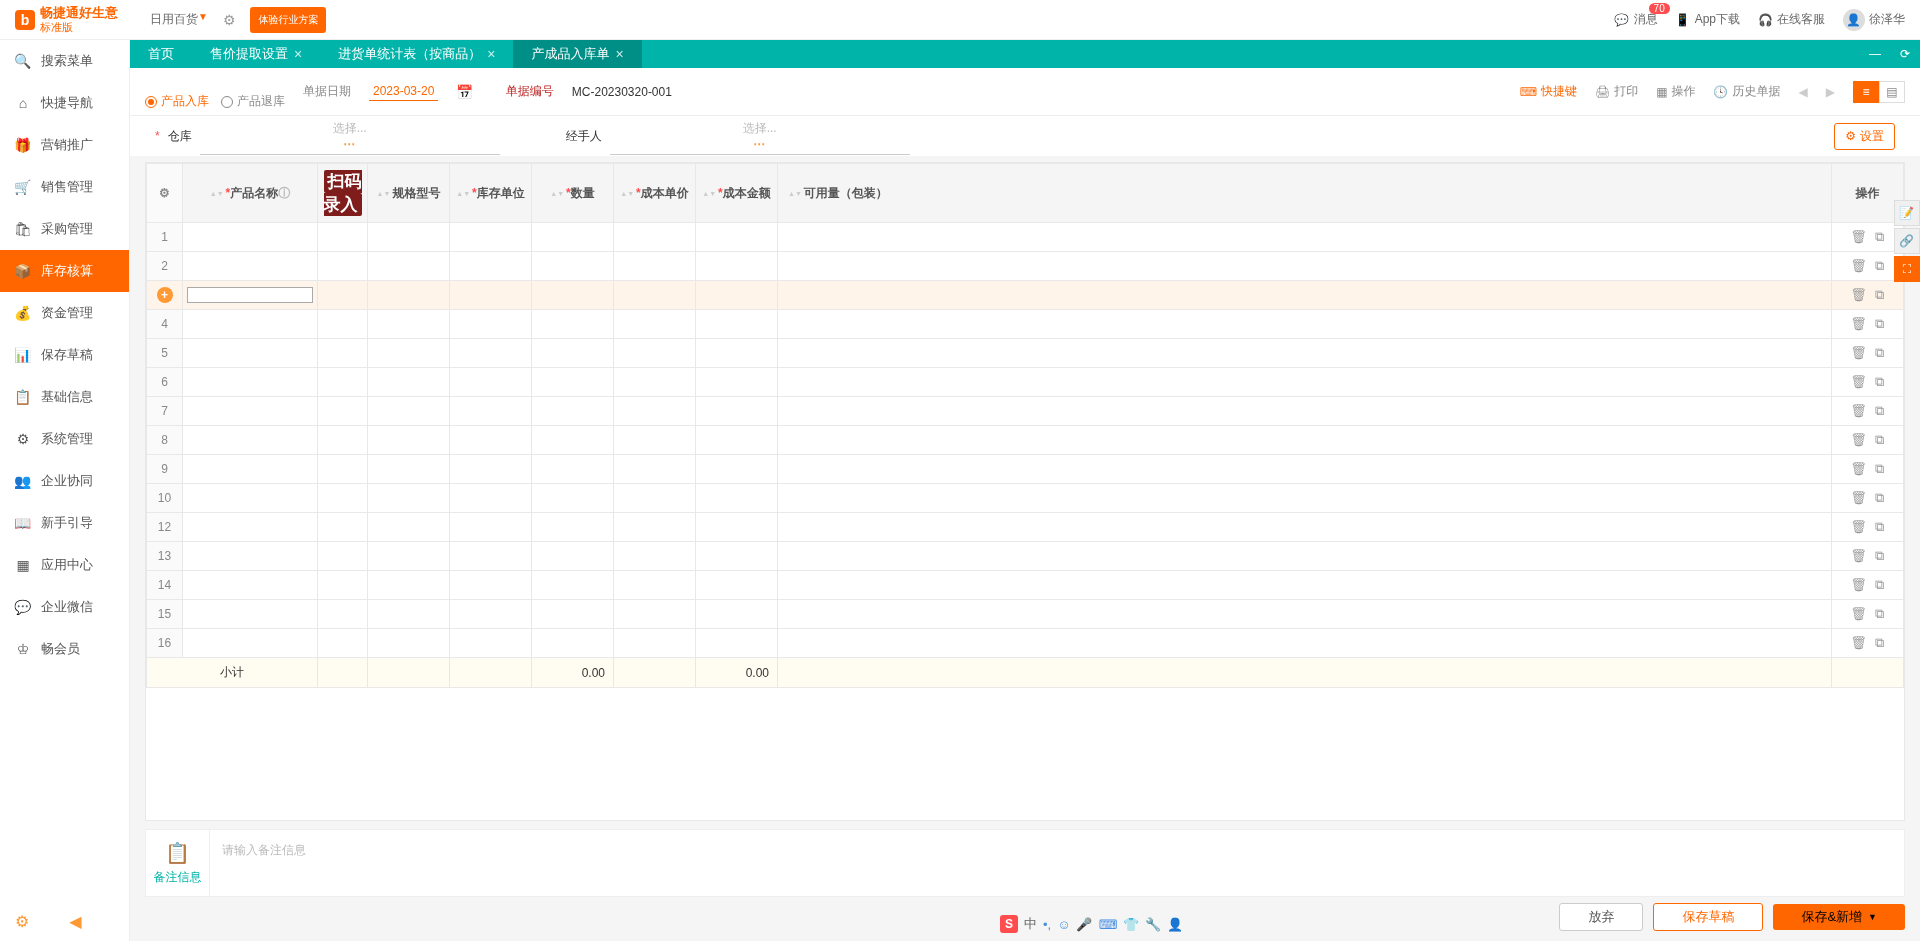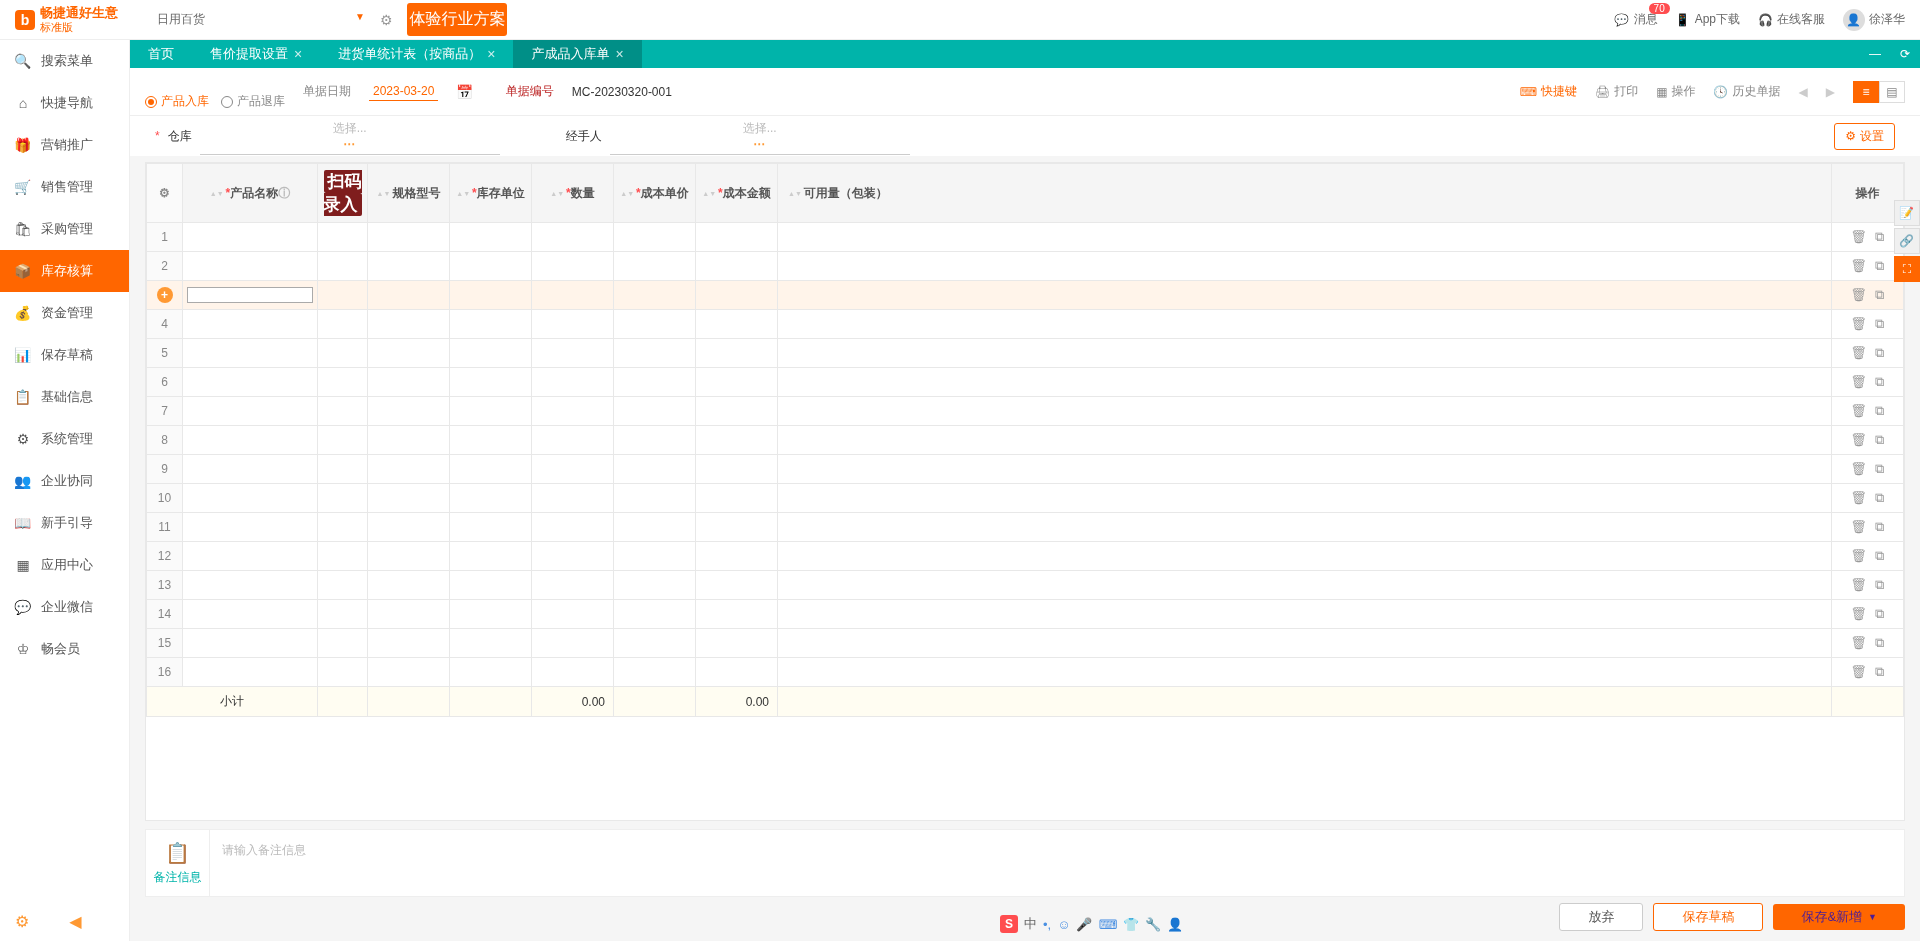--- a/index.html
+++ b/index.html
@@ -4,24 +4,24 @@
 <style>
 * { margin: 0; padding: 0; box-sizing: border-box; font-family: "Microsoft YaHei", "PingFang SC", sans-serif; }
 body { background: #f5f5f5; font-size: 12px; color: #333; overflow: hidden; }
 
 
 .top-header { height: 40px; background: #fff; display: flex; align-items: center; padding: 0 15px; border-bottom: 1px solid #eee; }
 .logo-area { display: flex; align-items: center; width: 115px; }
 .logo-icon { width: 20px; height: 20px; background: #ff6600; border-radius: 4px; margin-right: 5px; display:flex;align-items:center;justify-content:center;color:#fff;font-weight:bold;font-size:14px;}
 .logo-text { color: #ff6600; font-size: 13px; font-weight: bold; }
 .logo-sub { color: #ff6600; font-size: 11px; margin-top: -2px; }
-.category-select { margin-left: 27px; color: #666; display: flex; align-items: flex-start; gap: 150px; }
+.category-select { margin-left: 20px; color: #666; display: flex; align-items: flex-start; }
 .chevron-down { color: #ff6600; font-size: 10px; }
 .gear-top { margin-left: 15px; color: #999; font-size: 14px; }
-.btn-orange { background: #ff6600; color: #fff; padding: 6px 2px; border-radius: 3px; margin-left: 15px; font-size: 16px; }
+.btn-orange { background: #ff6600; color: #fff; padding: 6px 8px; border-radius: 3px; margin-left: 15px; font-size: 10px; }
 .top-right { margin-left: auto; display: flex; align-items: center; gap: 18px; color: #666; }
 .top-right-item { display: flex; align-items: center; gap: 4px; position: relative; }
 .badge-70 { background: #ff4d4f; color: #fff; border-radius: 8px; padding: 0 5px; font-size: 10px; position: absolute; top: -8px; right: -12px; }
 .avatar { width: 22px; height: 22px; background: #ddd; border-radius: 50%; display:flex;align-items:center;justify-content:center;color:#fff;}
 
 
 .layout { display: flex; height: calc(100vh - 40px); }
 .sidebar { width: 130px; background: #fff; display: flex; flex-direction: column; border-right: 1px solid #eee; }
 .sidebar-item { display: flex; align-items: center; padding: 12px 15px; color: #555; gap: 10px; cursor: pointer; font-size: 13px; }
 .sidebar-item.active { background: #ff6600; color: #fff; }
@@ -93,21 +93,21 @@
 .remark-area { margin: 8px 15px 0; background: #fff; border:1px solid #eee; display:flex; height:68px;}
 .remark-label { width: 64px; display:flex;flex-direction:column;align-items:center;justify-content:center;color:#00b4aa;gap:4px;border-right:1px solid #eee;}
 .remark-icon { font-size: 20px; }
 .remark-input { flex:1; padding: 12px; color: #bbb; }
 
 
 .footer-bar { margin: 6px 15px 10px; display:flex;justify-content:flex-end;gap:10px; align-items:center;}
 .btn { padding: 4px 28px; border-radius: 3px; cursor:pointer; font-size:13px;}
 .btn-default { background:#fff; border:1px solid #ccc; color:#555;}
 .btn-outline-orange { background:#fff; border:1px solid #ff6600; color:#ff6600;}
-.btn-primary { background:#ff6600; color:#4c1d95; display:flex;align-items:center;gap:6px;}
+.btn-primary { background:#ff6600; color:#000000; display:flex;align-items:center;gap:6px;}
 .dd-caret { font-size: 9px; }
 
 
 .right-float { position: fixed; right: 0; top: 200px; display:flex;flex-direction:column;gap:2px;}
 .float-btn { width: 26px; height: 26px; background:#f0f0f0; border:1px solid #ddd; display:flex;align-items:center;justify-content:center;color:#888;cursor:pointer;}
 .float-btn.active { background:#ff6600;color:#fff;border-color:#ff6600;}
 
 
 .ime-bar { position: fixed; bottom: 8px; left: 1000px; display:flex;align-items:center;gap:6px;color:#666; font-size:13px;}
 .ime-s { background:#ff4d4f;color:#fff;width:18px;height:18px;border-radius:3px;display:flex;align-items:center;justify-content:center;font-weight:bold;font-size:12px;}
@@ -442,32 +442,20 @@
               <td></td>
               <td></td>
               <td></td>
               <td></td>
               <td></td>
               <td></td>
               <td></td>
               <td><span class="tbl-icon">🗑</span><span class="tbl-icon">⧉</span></td>
             </tr>
             <tr>
-              <td class="row-num">11</td>
-              <td></td>
-              <td></td>
-              <td></td>
-              <td></td>
-              <td></td>
-              <td></td>
-              <td></td>
-              <td></td>
-              <td><span class="tbl-icon">🗑</span><span class="tbl-icon">⧉</span></td>
-            </tr>
-            <tr>
               <td class="row-num">12</td>
               <td></td>
               <td></td>
               <td></td>
               <td></td>
               <td></td>
               <td></td>
               <td></td>
               <td></td>
               <td><span class="tbl-icon">🗑</span><span class="tbl-icon">⧉</span></td>

